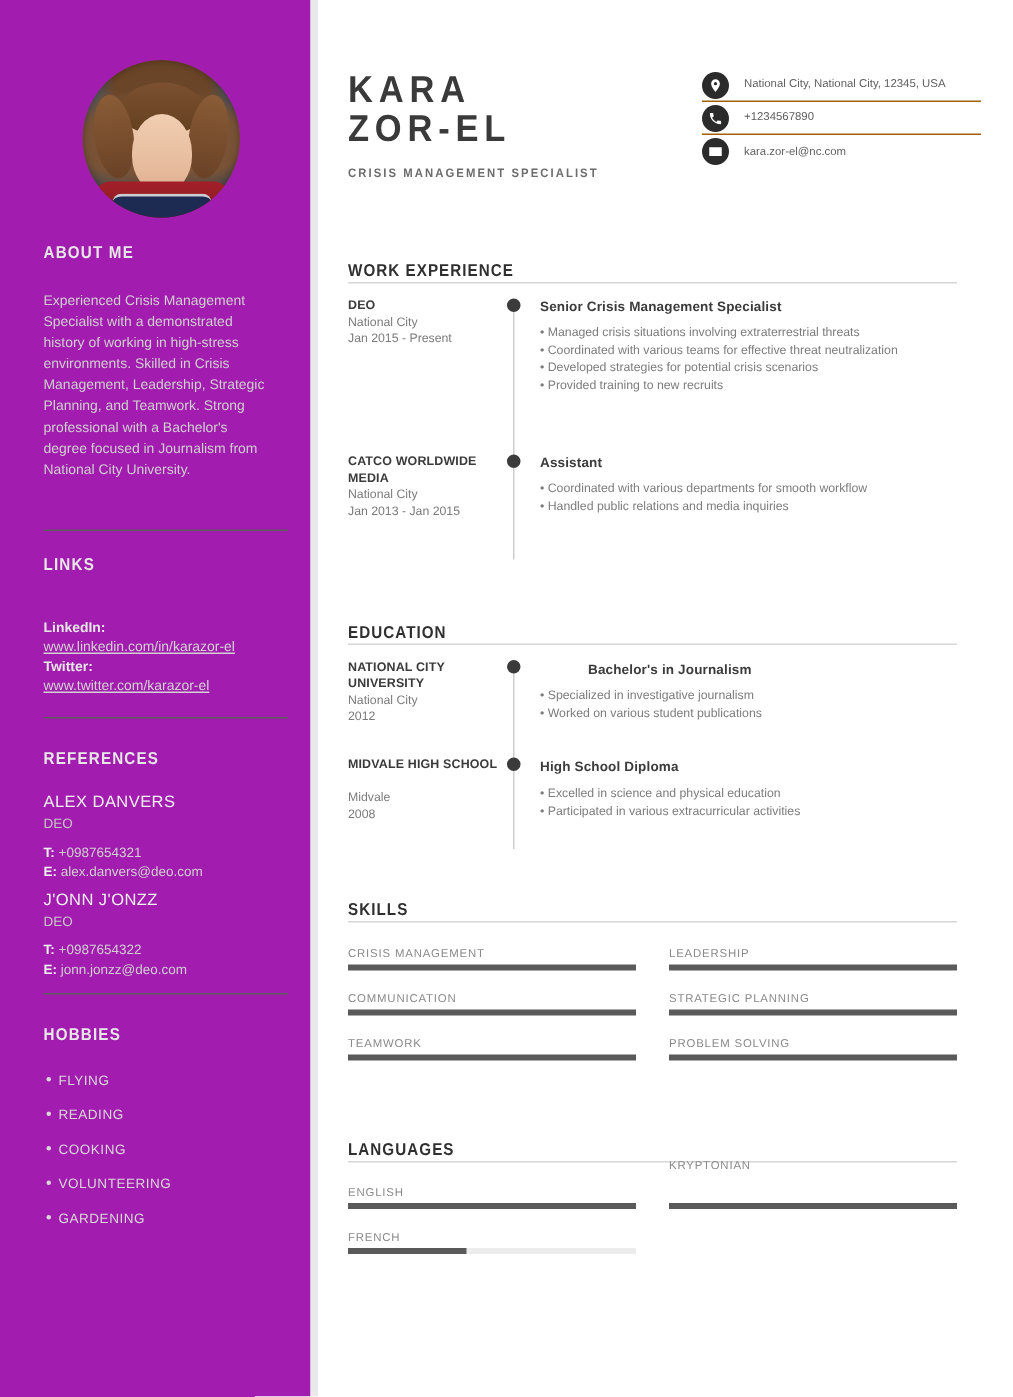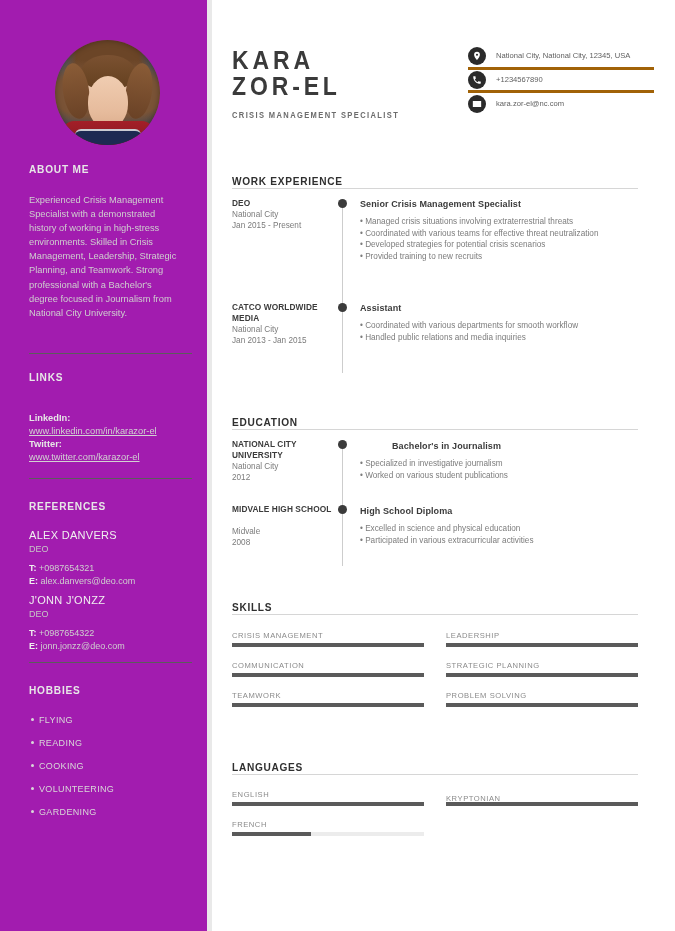--- a/index.html
+++ b/index.html
@@ -114,21 +114,21 @@
     font-family:"Liberation Sans Narrow","Liberation Sans", sans-serif;
     font-weight:bold; font-size:8.2px; letter-spacing:1.5px; color:#6c6c6c;
     text-transform:uppercase;
     transform:scaleX(.92); transform-origin:left top;
   }
 
   .contact-block { position:absolute; left:256px; top:46px; width:186px; }
   .contact-row {
     position:relative; min-height:22px; padding-left:28px;
     display:flex; align-items:center;
-    border-bottom:3px solid #a16207;
+    border-bottom:1px solid #a16207;
   }
   .contact-row:last-child { border-bottom:none;align-items:center; }
   .contact-row .ic {
     position:absolute; left:0; top:50%; transform:translateY(-50%);
     width:18px; height:18px; border-radius:50%; background:#2b2b2b;
     display:flex; align-items:center; justify-content:center;
   }
   .contact-row .ic svg { width:10px; height:10px; fill:#fff; }
   .contact-row .txt {
     font-size:7.6px; line-height:10.6px; color:#5f5f5f; padding:5px 0;
@@ -390,21 +390,21 @@
       <div class="bar-fill" style="width: 100%;"></div>
     </div>
 
     <div class="sec-head" style="top:761px;">LANGUAGES</div>
     <div class="sec-rule" style="top:774px;"></div>
 
     <div class="bar-label" style="left:20px; top:790px;">ENGLISH</div>
     <div class="bar-track" style="left:20px; top:802px;">
       <div class="bar-fill" style="width: 100%;"></div>
     </div>
-    <div class="bar-label" style="left:234px; top:794px;">KRYPTONIAN</div>
+    <div class="bar-label" style="left:234px; top:772px;">KRYPTONIAN</div>
     <div class="bar-track" style="left:234px; top:802px;">
       <div class="bar-fill" style="width: 100%;"></div>
     </div>
 
     <div class="bar-label" style="left:20px; top:820px;">FRENCH</div>
     <div class="bar-track" style="left:20px; top:832px;">
       <div class="bar-fill" style="width: 41%;"></div>
     </div>
 
   </div>

